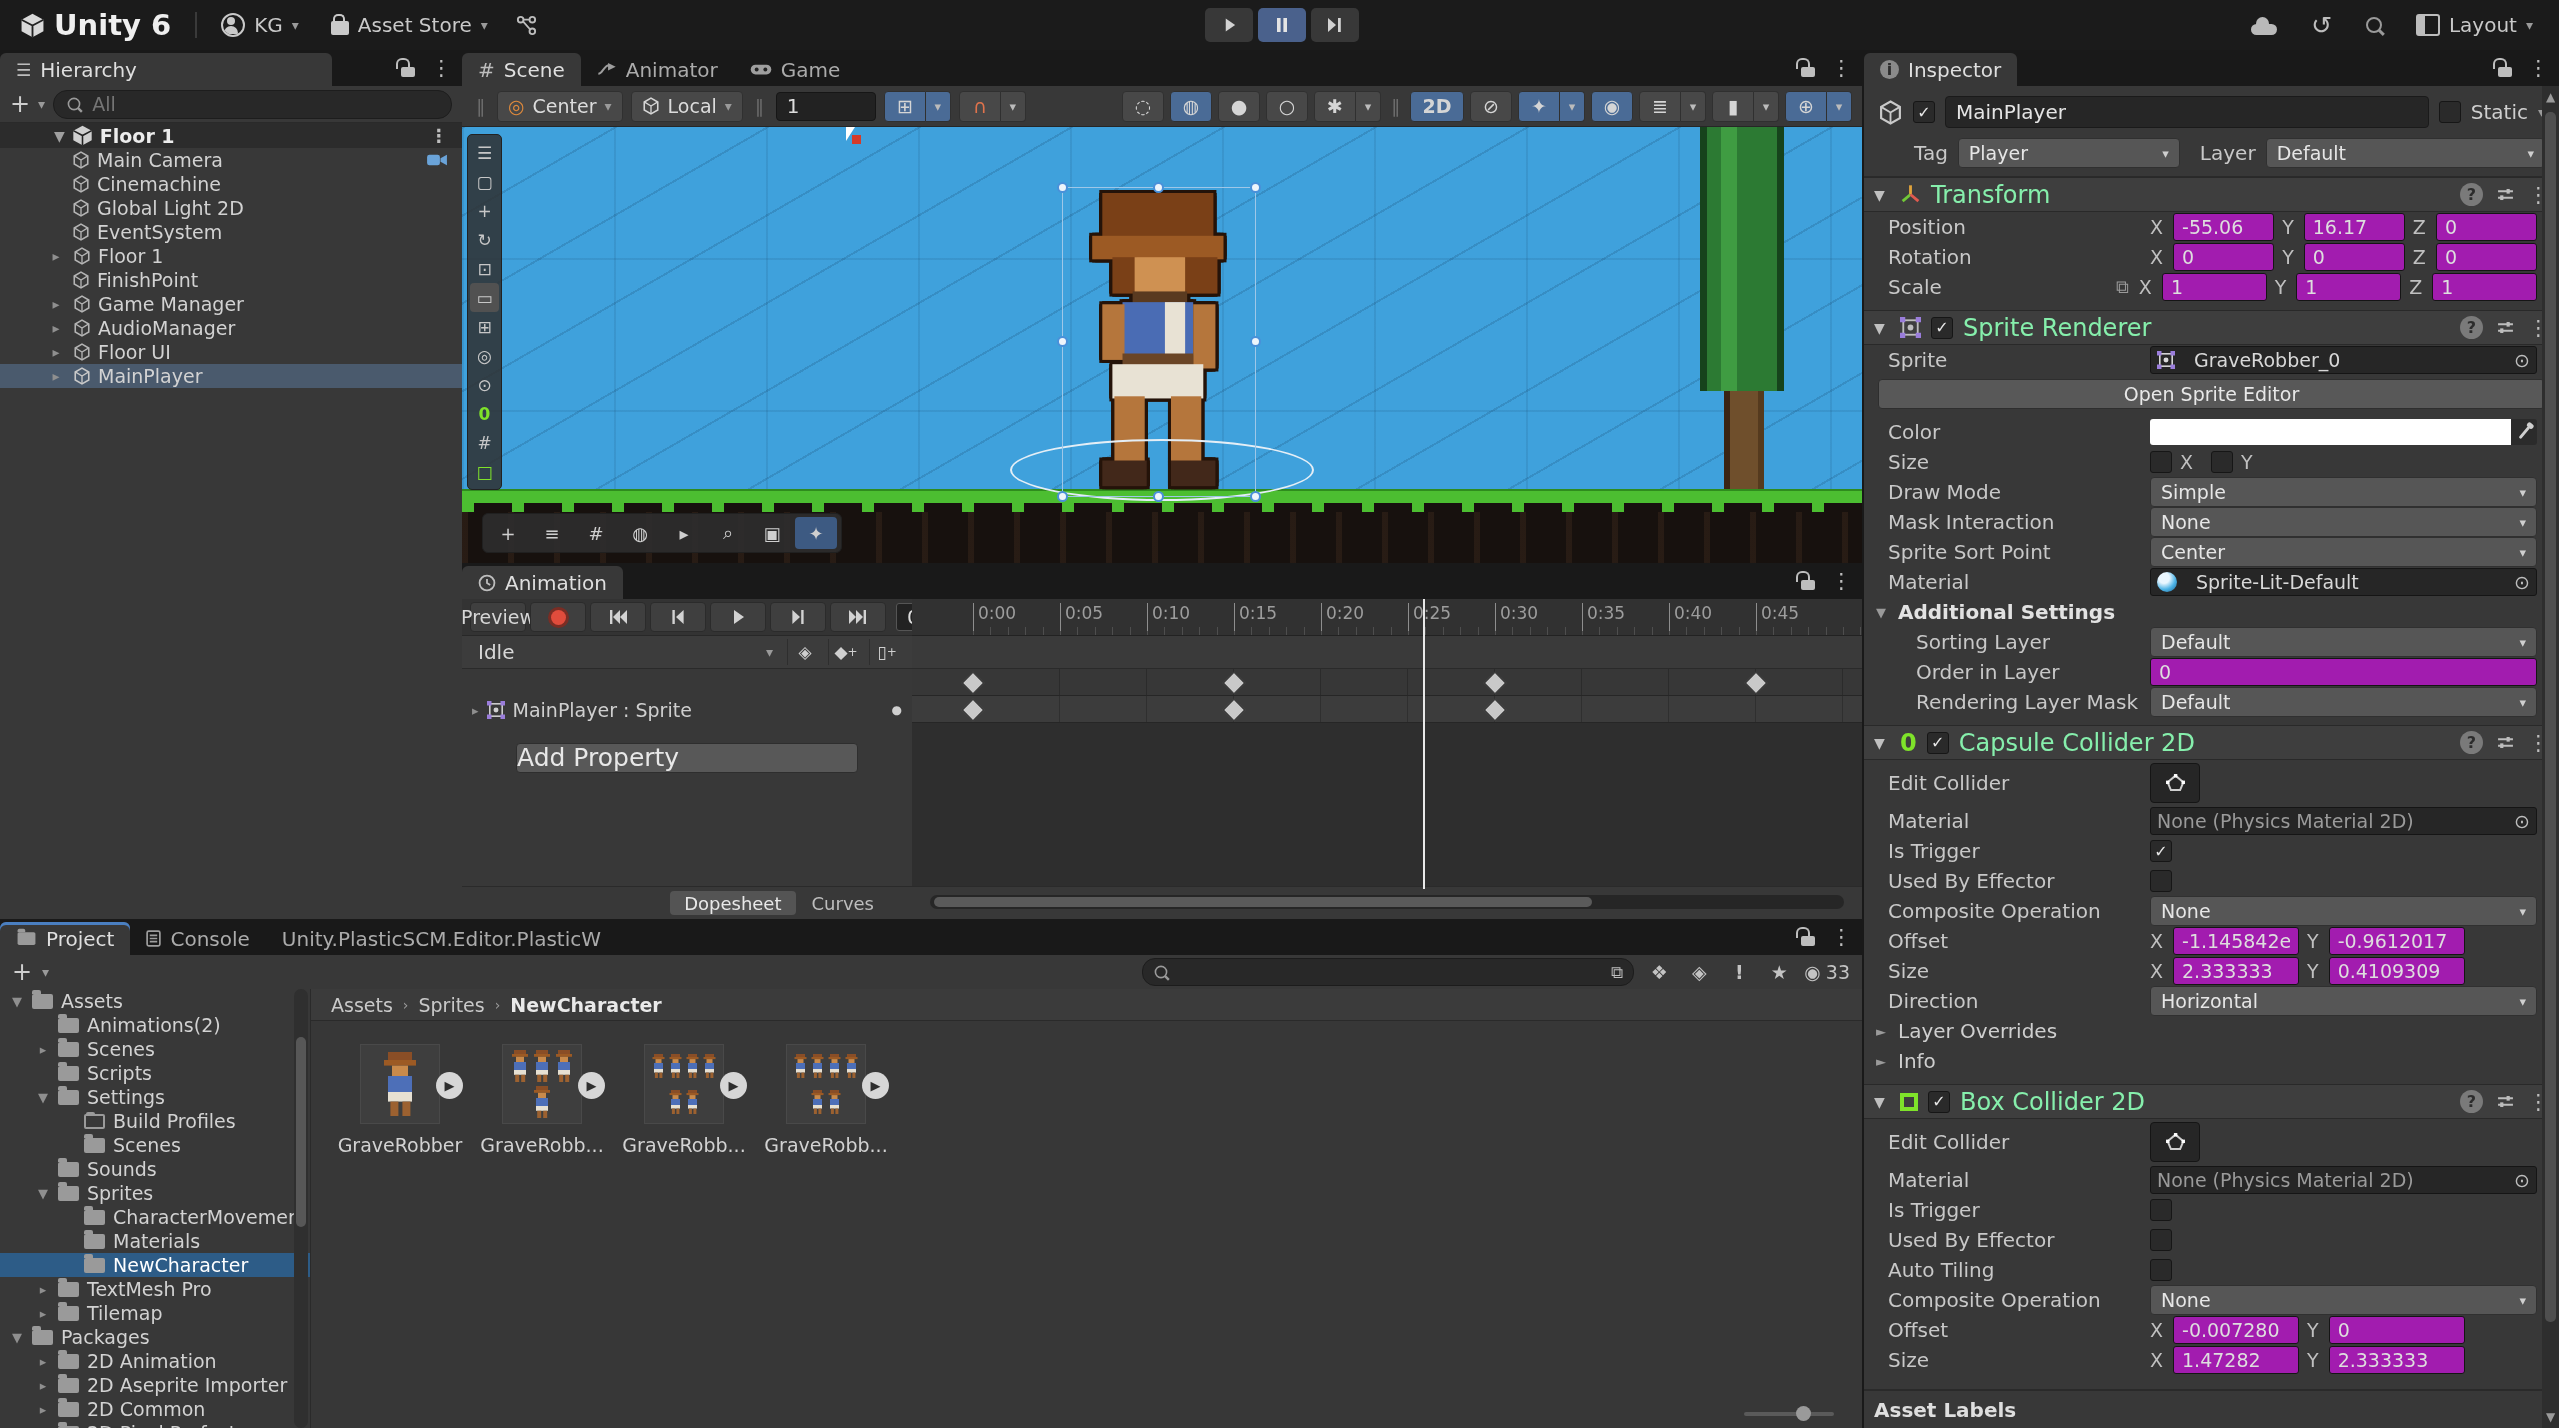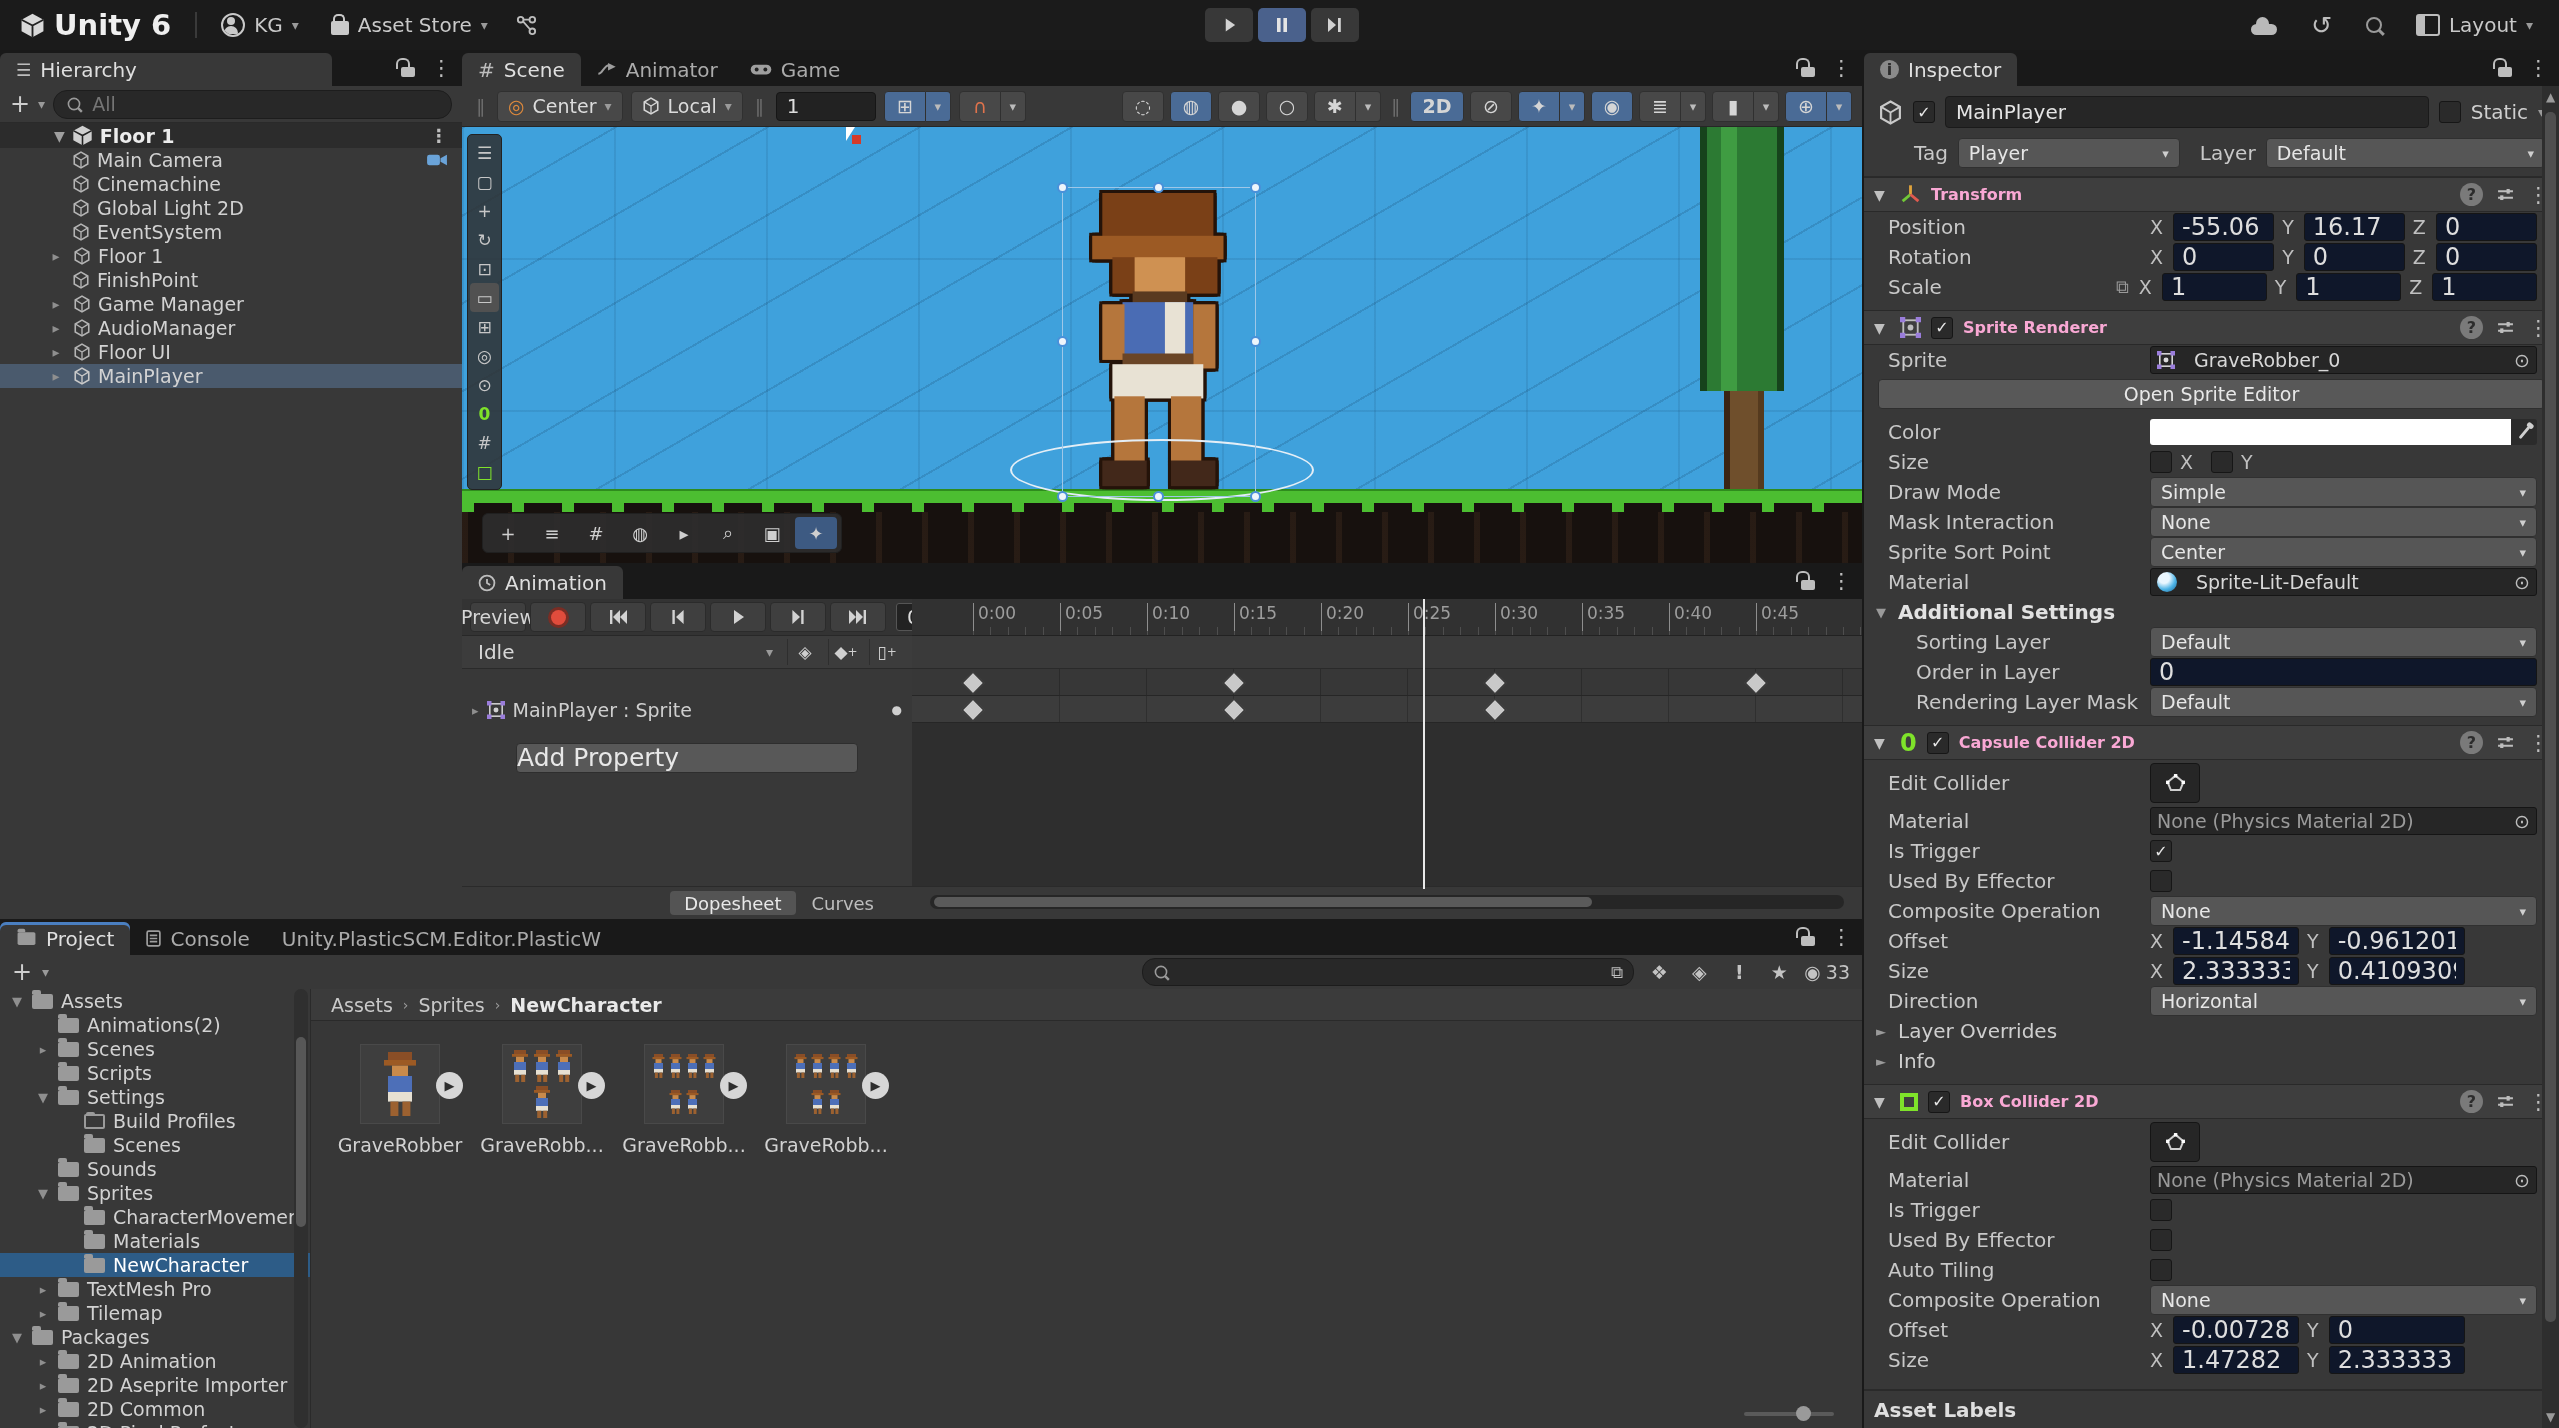--- a/index.html
+++ b/index.html
@@ -169,27 +169,27 @@
   #insp-scroll .ar{position:absolute;left:0;width:17px;text-align:center;color:#9a9a9a;font-size:12px}
   .ihead{padding:10px 14px 8px;border-bottom:1px solid #2a2a2a}
   .namerow{display:flex;align-items:center;gap:10px}
   .namefld{flex:1;height:30px;background:#262626;border:1px solid #1a1a1a;border-radius:4px;color:#e4e4e4;padding:0 10px;font-size:20px;font-family:inherit;outline:none}
   .chk{width:22px;height:22px;background:#2a2a2a;border:1px solid #161616;border-radius:3px;display:flex;align-items:center;justify-content:center;color:#e8e8e8;font-size:16px;flex:none;box-sizing:border-box}
   .tagrow{display:flex;align-items:center;gap:10px;margin-top:10px;padding-left:36px}
   .dd{height:28px;background:#565656;border:1px solid #303030;border-radius:4px;display:flex;align-items:center;justify-content:space-between;padding:0 10px;color:#e6e6e6;font-size:19px;gap:2px}
   .dd .dda{font-size:13px;color:#cfcfcf}
   .comphead{height:33px;background:#3e3e3e;border-top:1px solid #292929;border-bottom:1px solid #292929;display:flex;align-items:center;gap:10px;padding:0 10px}
   .comphead .fold{font-size:14px;color:#c0c0c0;width:16px}
-  .comphead .title{font-weight:bold;color:#f9a8d4;font-size:16px;flex:1}
+  .comphead .title{font-weight:normal;color:#86efac;font-size:24px;flex:1}
   .comphead .hicons{display:flex;align-items:center;gap:14px}
   .irow{display:flex;align-items:center;min-height:30px;padding:0 22px 0 24px}
   .ilab{width:262px;flex:none;color:#c8c8c8;font-size:20px;white-space:nowrap;overflow:hidden}
   .ilab.ind{padding-left:28px;width:234px}
   .ictrl{flex:1;display:flex;align-items:center;gap:8px;min-width:0}
-  .fld{height:26px;background:#0f172a;border:1px solid #151515;border-radius:3px;color:#dedede;padding:0 8px;font-size:24px;font-family:inherit;outline:none;min-width:0}
+  .fld{height:26px;background:#a21caf;border:1px solid #151515;border-radius:3px;color:#dedede;padding:0 8px;font-size:19px;font-family:inherit;outline:none;min-width:0}
   .axl{color:#c0c0c0;font-size:19px;margin-right:2px}
   .objfld{flex:1;height:26px;background:#262626;border:1px solid #151515;border-radius:3px;display:flex;align-items:center;gap:19px;padding:0 6px;color:#d8d8d8;font-size:19px}
   .objfld .pick{margin-left:auto;color:#bdbdbd;font-size:19px}
   .objfld.none{color:#9a9a9a}
   .bigbtn{margin:4px 14px;height:28px;background:#585858;border:1px solid #2e2e2e;border-radius:4px;color:#e8e8e8;display:flex;align-items:center;justify-content:center;font-size:19px}
   .swatch{flex:1;height:26px;background:#fff;border-radius:3px 0 0 3px}
   .ecbtn{width:48px;height:38px;background:#262626;border:1px solid #151515;border-radius:4px;display:flex;align-items:center;justify-content:center}
   .foldrow{display:flex;align-items:center;gap:8px;min-height:30px;padding:0 22px 0 12px;color:#cfcfcf}
   .foldrow .arr{font-size:13px;color:#9a9a9a;width:14px}
   .foldrow.b{font-weight:bold;color:#e2e2e2}

